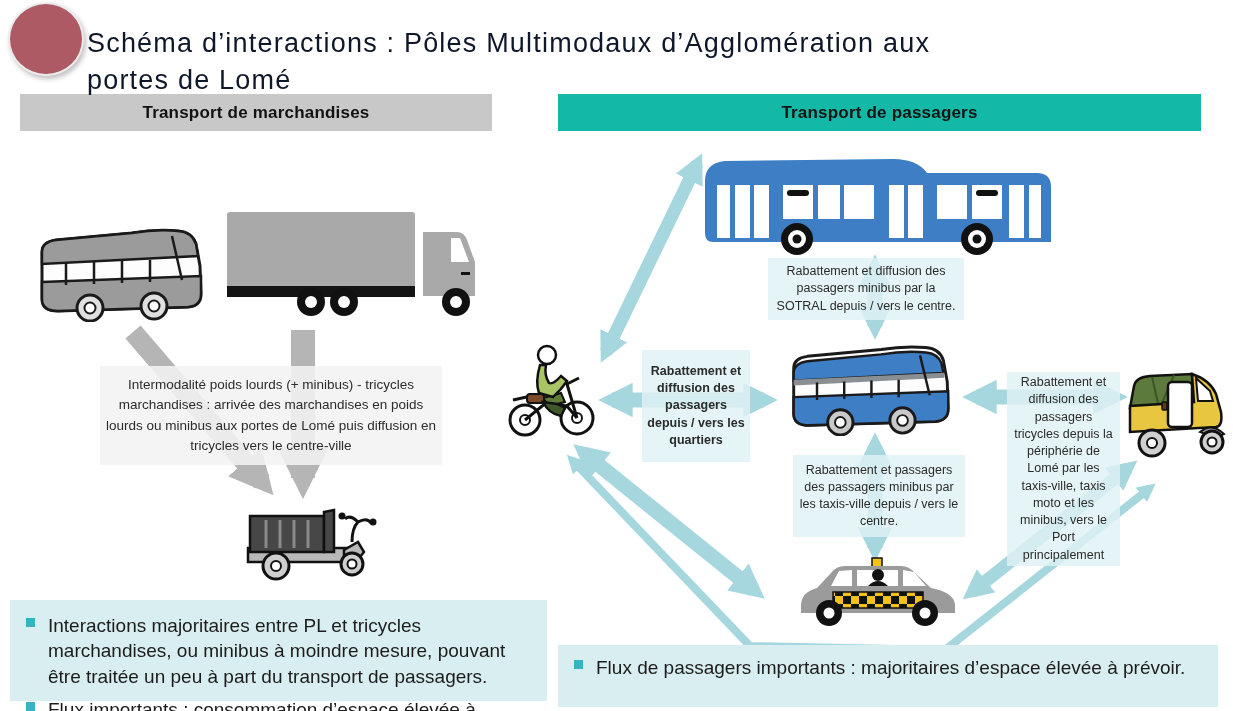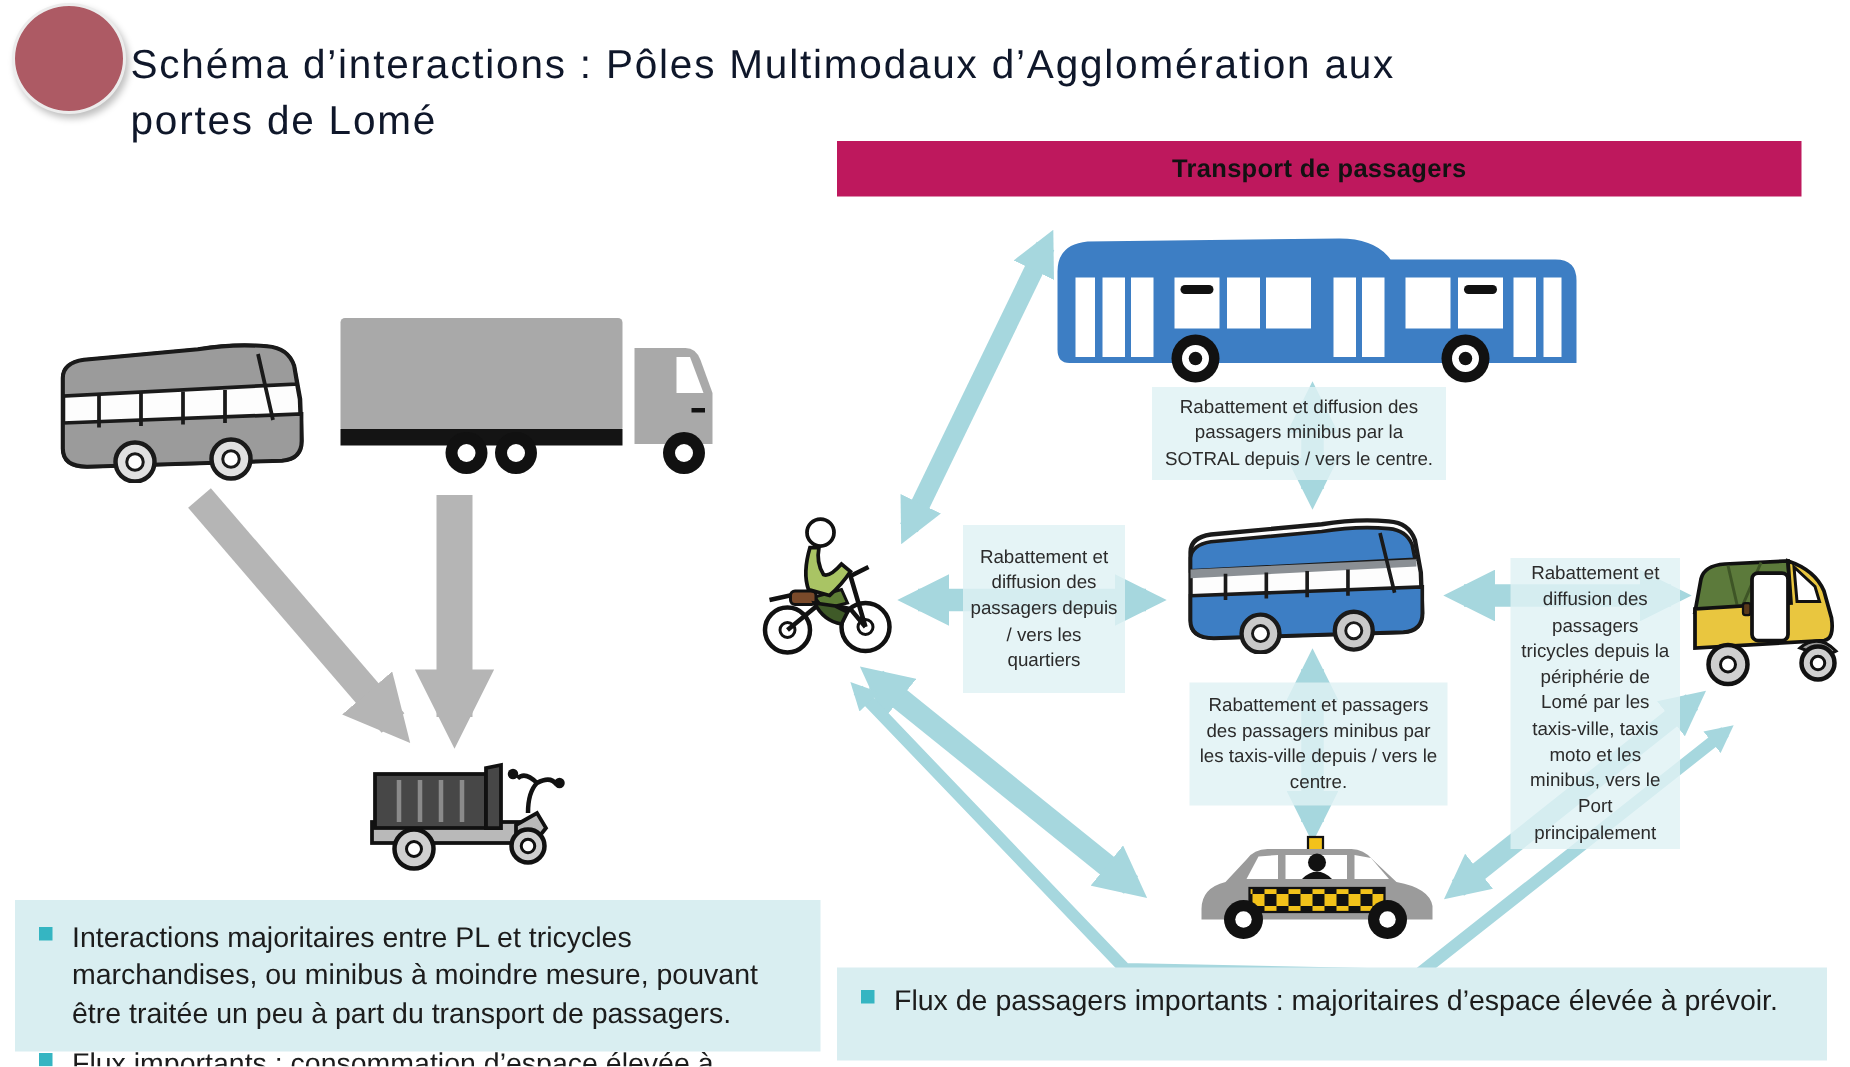--- a/index.html
+++ b/index.html
@@ -12,31 +12,31 @@
   .title-circle { left:8px; top:2px; width:76px; height:74px; border-radius:50%;
                   background:#ad5a64; border:2px solid #ececec;
                   box-shadow:2px 3px 5px rgba(0,0,0,0.25); z-index:4; }
   .page-title { left:87px; top:7px; width:1120px; font-size:27px; line-height:37px;
                 color:#0f172a; letter-spacing:1.2px; white-space:pre-line; z-index:4;margin-top:18px; }
 
   
   .section-header { height:37px; display:flex; align-items:center; justify-content:center;
                     font-size:17px; font-weight:bold; color:#121212; z-index:2; letter-spacing:0.2px; }
   .hdr-freight { left:20px; top:94px; width:472px; background:#c8c8c8; }
-  .hdr-pass   { left:558px; top:94px; width:643px; background:#be185d; }
+  .hdr-pass   { left:558px; top:94px; width:643px; background:#14b8a6; }
 
   
   .note-box { left:100px; top:366px; width:342px; background:rgba(243,243,243,0.88);
               color:#2b2b2b; font-size:13.5px; line-height:1.5; text-align:center;
               padding:9px 6px; z-index:2; }
   .flow-box { background:rgba(223,241,244,0.82); color:#2b2b2b; text-align:center;
               font-size:12.5px; line-height:1.38; padding:6px 5px; z-index:2;
               display:flex; align-items:center; justify-content:center; }
   .fb-sotral    { left:768px; top:258px; width:196px; height:62px; }
-  .fb-quartiers { left:642px; top:350px; width:108px; height:112px; }
+  .fb-quartiers { left:642px; top:350px; width:108px; height:112px;font-weight:bold; }
   .fb-taxis     { left:793px; top:455px; width:172px; height:82px; }
   .fb-tricycles { left:995px; top:372px; width:113px; height:194px;margin-left:12px; }
 
   
   .panel { background:#d9eef1; z-index:2; display:flex; flex-direction:column; }
   .panel-left  { left:10px;  top:600px; width:537px; height:101px; padding:13px 16px; gap:8px; }
   .panel-right { left:558px; top:645px; width:660px; height:62px;  padding:10px 16px; gap:7px; }
   .bullet { display:flex; gap:13px; font-size:19px; line-height:1.33; color:#1c1c1c; }
   .bullet .sq { flex:0 0 9px; width:9px; height:9px; margin-top:5px; background:#35b5c2; }
 
@@ -46,20 +46,21 @@
 </style>
 </head>
 <body>
 
 <div class="canvas">
 
   <div class="abs title-circle"></div>
   <div class="abs page-title">Schéma d’interactions : Pôles Multimodaux d’Agglomération aux
 portes de Lomé</div>
 
+  <div class="abs section-header hdr-freight">Transport de marchandises</div>
   <div class="abs section-header hdr-pass">Transport de passagers</div>
 
   <svg class="abs arrows" viewBox="0 0 1233 711">
     <defs>
       <marker id="mTeal" viewBox="0 0 10 10" refX="6" refY="5" markerWidth="2.3" markerHeight="2.3" orient="auto-start-reverse">
         <path d="M0,0 L10,5 L0,10 z" fill="#a6d7de"></path>
       </marker>
       <marker id="mGray" viewBox="0 0 10 10" refX="6" refY="5" markerWidth="2.2" markerHeight="2.2" orient="auto-start-reverse">
         <path d="M0,0 L10,5 L0,10 z" fill="#b5b5b5"></path>
       </marker>
@@ -119,20 +120,21 @@
       <path d="M112,50 Q112,36 118,30 M118,30 q-8,-8 -13,-3 M118,30 q9,-5 13,1" stroke="#111" stroke-width="3" fill="none"></path>
       <circle cx="102" cy="24" r="3.5" fill="#111"></circle>
         <circle cx="133" cy="30" r="3.5" fill="#111"></circle>
       <circle cx="36" cy="74" r="13" fill="#cfcfcf" stroke="#111" stroke-width="3"></circle>
         <circle cx="36" cy="74" r="5" fill="#fff" stroke="#111" stroke-width="2"></circle>
       <circle cx="112" cy="72" r="11" fill="#cfcfcf" stroke="#111" stroke-width="3"></circle>
         <circle cx="112" cy="72" r="4.5" fill="#fff" stroke="#111" stroke-width="2"></circle>
     </svg>
   </div>
 
+  <div class="abs note-box">Intermodalité poids lourds (+ minibus) - tricycles marchandises : arrivée des marchandises en poids lourds ou minibus aux portes de Lomé puis diffusion en tricycles vers le centre-ville</div>
 
   <div class="abs panel panel-left">
     <div class="bullet">
       <span class="sq"></span>
       <span>Interactions majoritaires entre PL et tricycles marchandises, ou minibus à moindre mesure, pouvant être traitée un peu à part du transport de passagers.</span>
     </div>
     <div class="bullet">
       <span class="sq"></span>
       <span>Flux importants : consommation d’espace élevée à prévoir.</span>
     </div>

